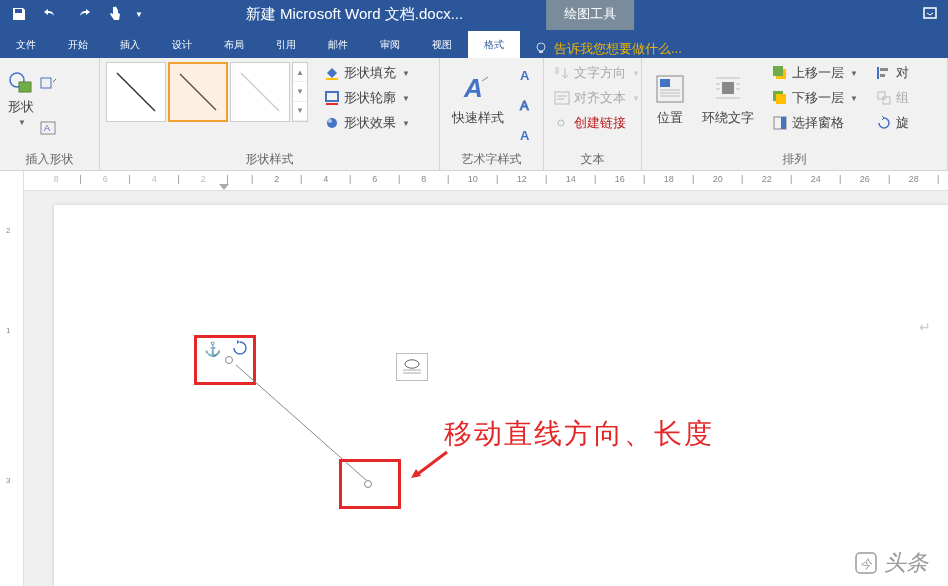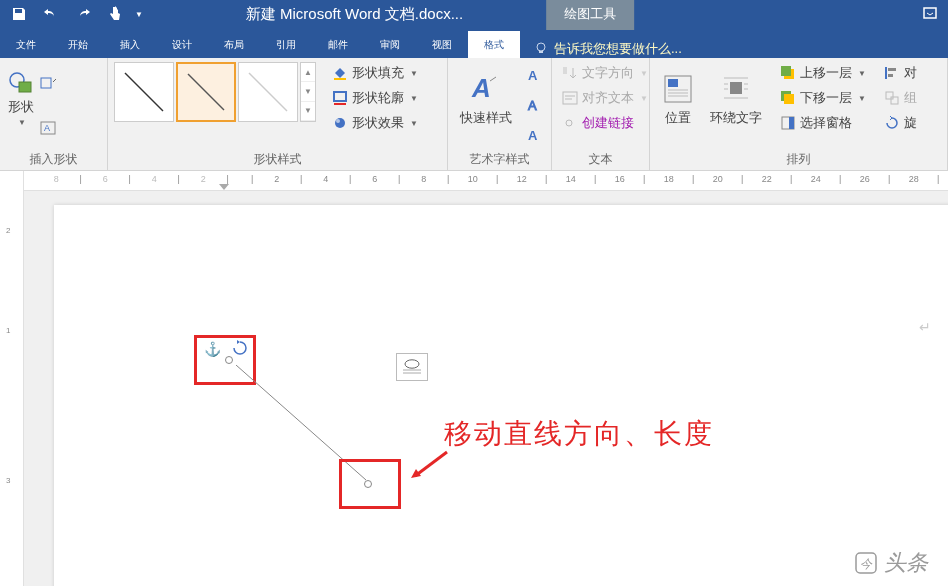--- a/index.html
+++ b/index.html
@@ -10,21 +10,21 @@
     .qat-btn { width: 30px; height: 26px; display: flex; align-items: center; justify-content: center; color: #fff; }
     .qat-btn svg, .qat-btn span { color: #fff; fill: #fff; }
     .doc-title { position: absolute; left: 50%; transform: translateX(-105%); font-size: 15px; }
     .contextual-tab-label { position: absolute; left: 50%; transform: translateX(82%); background: #7a8c9c; font-size: 13px; padding: 16px 18px; height: 28px; display: flex; align-items: center; }
     .win-btns { position: absolute; right: 10px; top: 5px; display: flex; gap: 20px; }
 
     .menu-bar { background: #2b579a; height: 30px; display: flex; align-items: flex-end; color: #fff; }
     .menu-tab { padding: 7px 16px 6px; font-size: 10px; }
     .menu-tab.file { background: #2b579a; }
     .menu-tab.active { background: #fff; color: #2b579a; }
-    .tell-me { margin-left: 14px; display: flex; align-items: center; color: #fef9c3; font-size: 13px; gap: 6px; }
+    .tell-me { margin-left: 14px; display: flex; align-items: center; color: #eab308; font-size: 13px; gap: 6px; }
     .bulb { width: 14px; height: 14px; }
 
     .ribbon { background: #f1f1f1; border-bottom: 1px solid #d4d4d4; height: 113px; display: flex; }
     .ribbon-group { border-right: 1px solid #d4d4d4; padding: 4px 6px 2px; display: flex; flex-direction: column; justify-content: space-between; }
     .group-label { text-align: center; font-size: 12px; color: #666; padding-top: 2px; }
     .group-content { display: flex; gap: 4px; flex: 1; }
     
     .shape-preset { width: 30px; height: 70px; border: 1px solid transparent; display: flex; flex-direction: column; align-items: center; justify-content: center; gap: 2px; }
     
     .line-gallery { display: flex; gap: 2px; }
@@ -122,21 +122,21 @@
     <svg class="bulb" viewBox="0 0 14 14">
         <circle cx="7" cy="5" r="4" fill="none" stroke="#c7d5ec"></circle>
         <path d="M5 9h4v2H5z" fill="#c7d5ec"></path>
       </svg>
     <span>告诉我您想要做什么...</span>
   </div>
 </div>
 
 <div class="ribbon">
 
-  <div class="ribbon-group" style="width:108px">
+  <div class="ribbon-group" style="width:100px">
     <div class="group-content">
       <div class="shape-preset">
         <svg width="28" height="28" viewBox="0 0 28 28">
             <circle cx="10" cy="12" r="7" fill="none" stroke="#4472c4" stroke-width="1.5"></circle>
             <rect x="12" y="14" width="12" height="10" fill="#70ad47" stroke="#548235"></rect>
           </svg>
         <span style="font-size:13px;color:#444">形状</span>
         <span class="dropdown-arrow">▼</span>
       </div>
       <div class="ribbon-col" style="justify-content:space-around">
@@ -240,21 +240,21 @@
         </div>
         <div class="ribbon-btn-sm" style="color:#aaa">
           <span class="ico"><svg width="16" height="16">
                 <rect x="1" y="2" width="14" height="12" fill="none" stroke="#bbb"></rect>
                 <line x1="3" y1="6" x2="13" y2="6" stroke="#bbb"></line>
                 <line x1="3" y1="9" x2="10" y2="9" stroke="#bbb"></line>
               </svg></span>
           <span>对齐文本</span>
             <span class="dropdown-arrow" style="color:#ccc">▼</span>
         </div>
-        <div class="ribbon-btn-sm" style="color:#a21caf">
+        <div class="ribbon-btn-sm" style="color:#b91c1c">
           <span class="ico"><svg width="16" height="16">
                 <path d="M4 8a3 3 0 016 0m-6 0a3 3 0 006 0" fill="none" stroke="#bbb"></path>
               </svg></span>
           <span>创建链接</span>
         </div>
       </div>
     </div>
     <div class="group-label">文本</div>
   </div>
 

